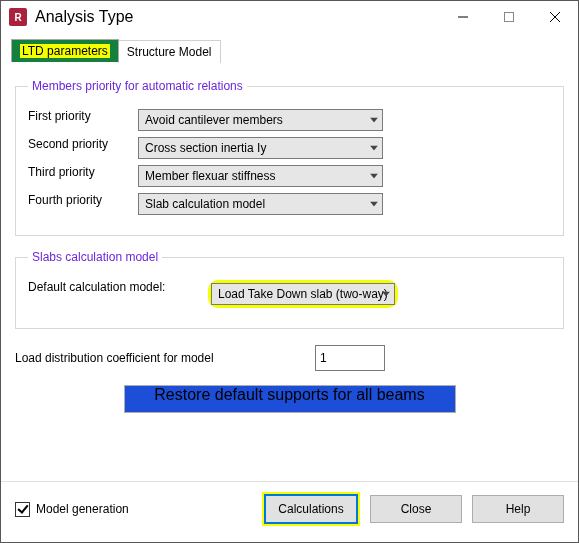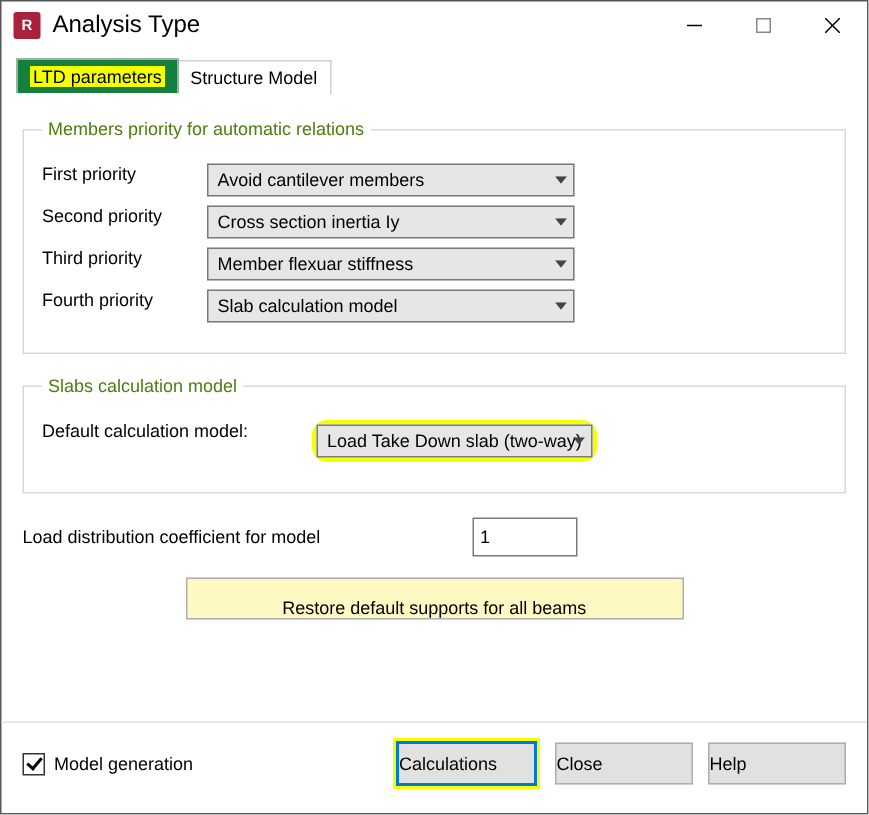--- a/index.html
+++ b/index.html
@@ -12,37 +12,37 @@
   .win-btn svg{display:block;}
   
   .tab-strip{display:flex;align-items:flex-end;height:24px;margin:4px 0 0 10px;position:relative;}
   .tab{padding:4px 8px 4px 8px;border:1px solid #a9a9a9;border-bottom:none;background:#15803d;font-size:12px;position:relative;z-index:2;}
   .tab.inactive{background:#fff;z-index:1;border-top-color:#d0d0d0;border-left-color:#d0d0d0;border-right-color:#d0d0d0;margin-left:-1px;top:2px;}
   .tab.active{top:1px;}
   .hl-tab{background:#f4ff00;padding:0 2px;}
   
   .client{padding:10px 14px 0 14px;position:relative;}
   fieldset{border:1px solid #d8d8d8;margin:8px 0 14px 0;padding:10px 12px 14px 12px;}
-  legend{font-size:12px;padding:0 4px;color:#4d7c0f;}
+  legend{font-size:12px;padding:0 4px;color:#6d28d9;}
   .row{display:flex;align-items:flex-start;margin:6px 0;}
   .lbl{width:110px;font-size:12px;}
   .lbl2{width:180px;font-size:12px;}
   .combo{flex:0 0 245px;height:22px;border:1px solid #7a7a7a;background:#e6e6e6;display:flex;align-items:center;padding:0 6px;position:relative;box-sizing:border-box;}
   .combo .arrow{position:absolute;right:4px;top:50%;transform:translateY(-50%);}
   .combo-wide{flex:0 0 290px;}
   .cb-row{display:flex;align-items:center;margin:2px 0 10px 0;}
   .cb{width:13px;height:13px;border:1px solid #333;margin-right:6px;display:flex;align-items:center;justify-content:center;background:#fff;}
   .cb.checked::after{content:"";width:8px;height:4px;border-left:2px solid #000;border-bottom:2px solid #000;transform:rotate(-50deg);margin-top:-3px;}
   .hl-label{background:#f4ff00;padding:0 2px;}
   .hl-combo-ring{border:3px solid #f4ff00;border-radius:10px;display:inline-block;}
   .txt-input{width:60px;height:20px;border:1px solid #7a7a7a;padding:2px 4px;font-size:12px;box-sizing:content-box;}
-  .wide-button{width:330px;height:26px;margin:14px auto 0 auto;display:flex;align-items:flex-end;justify-content:center;border:1px solid #adadad;background:#fef9c3;font-size:12px;}
+  .wide-button{width:330px;height:26px;margin:14px auto 0 auto;display:flex;align-items:flex-start;justify-content:center;border:1px solid #adadad;background:#1d4ed8;font-size:16px;}
   
   .bottom{position:absolute;left:0;right:0;bottom:0;padding:10px 14px 16px 14px;display:flex;align-items:center;border-top:1px solid #e0e0e0;}
-  .btn{width:90px;height:26px;border:1px solid #adadad;background:#e1e1e1;display:flex;align-items:center;font-size:12px;margin-left:10px;}
+  .btn{width:90px;height:26px;border:1px solid #adadad;background:#e1e1e1;display:flex;align-items:center;justify-content:center;font-size:12px;margin-left:10px;}
   .btn.primary{border:2px solid #0078d7;}
   .hl-primary-wrap{background:#f4ff00;padding:2px;}
   .spacer{flex:1;}
   .load-row{display:flex;align-items:center;margin-top:16px;}
 </style>
 </head>
 <body>
 
 <div class="window">
 

